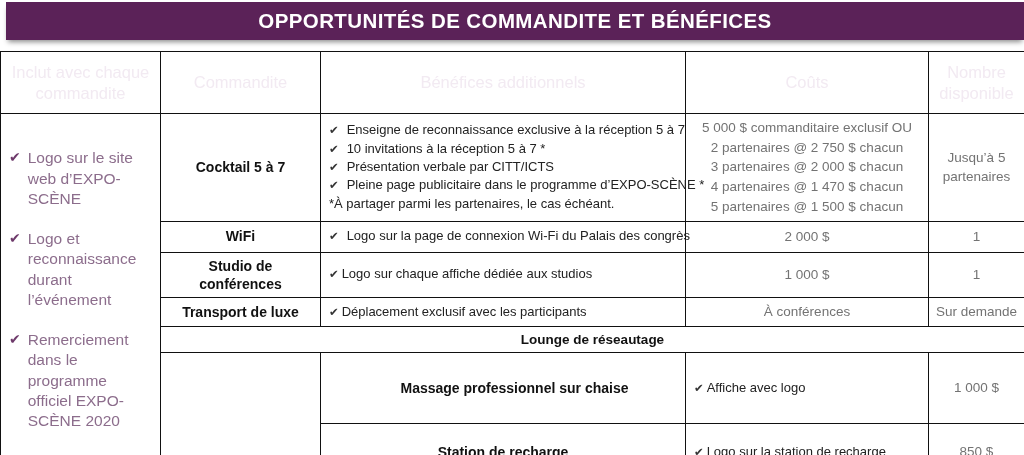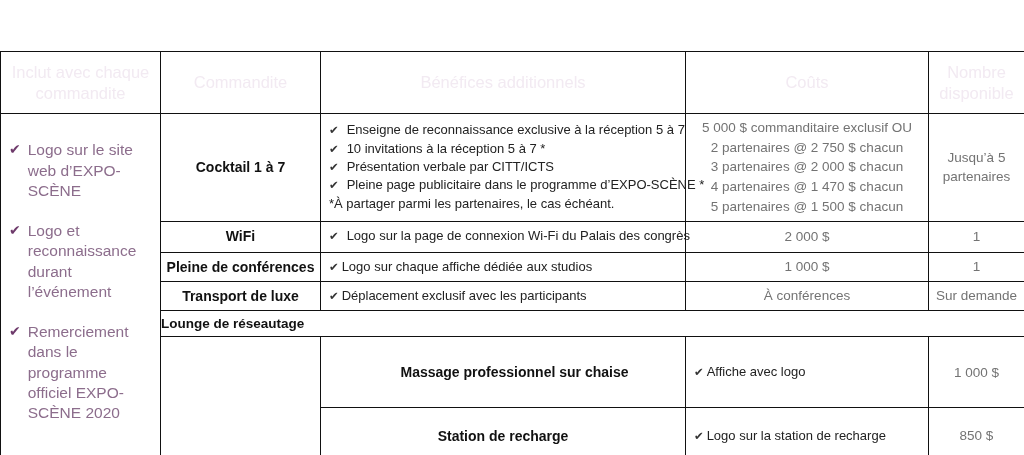--- a/index.html
+++ b/index.html
@@ -136,21 +136,21 @@
     font-size: 13.5px;
     color: #737373;
     line-height: 1.46;
     padding: 4px 6px;
   }
   td.cost .cost-lines { display: inline-block; text-align: center; }
   td.cost .ln1 { display: block; }
 
   
   td.lounge {
-    text-align: left;
+    text-align: center;
     font-weight: bold;
     font-size: 13.5px;
     color: #111111;
     height: 26px;
   }
 
   
   td.black-bar {
     background: #050505;
     border-top: 1.5px solid #050505;
@@ -158,20 +158,23 @@
     border-left: 1.5px solid #ffffff;
     border-right: 1.5px solid #111111;
     padding: 0;
   }
 </style>
 </head>
 <body>
 
 <div id="page">
 
+  <div class="title-bar">
+    <span class="title-text">OPPORTUNITÉS DE COMMANDITE ET BÉNÉFICES</span>
+  </div>
 
   <div class="table-wrap">
     <table class="sponsor-table">
       <colgroup>
         <col class="c1">
           <col class="c2">
           <col class="c3">
           <col class="c4">
           <col class="c5">
       </colgroup>
@@ -195,21 +198,21 @@
               <li class="include-item">
                 <span class="check">✔</span>
                 <span>Logo et reconnaissance durant l’événement</span>
               </li>
               <li class="include-item">
                 <span class="check">✔</span>
                 <span>Remerciement dans le programme officiel EXPO-SCÈNE 2020</span>
               </li>
             </ul>
           </td>
-          <td class="pkg" style="height:94px;">Cocktail 1 à 7</td>
+          <td class="pkg" style="height:94px;">Cocktail 5 à 7</td>
           <td class="benefits">
             <ul class="bl">
               <li>
                 <span class="check">✔</span>
                 <span>Enseigne de reconnaissance exclusive à la réception 5 à 7</span>
               </li>
               <li>
                 <span class="check">✔</span>
                 <span>10 invitations à la réception 5 à 7 *</span>
               </li>
@@ -244,21 +247,21 @@
                 <span class="check">✔</span>
                 <span>Logo sur la page de connexion Wi-Fi du Palais des congrès</span>
               </li>
             </ul>
           </td>
           <td class="cost">2 000 $</td>
           <td class="count">1</td>
         </tr>
 
         <tr>
-          <td class="pkg" style="height:27px;">Pleine de conférences</td>
+          <td class="pkg" style="height:27px;">Studio de conférences</td>
           <td class="benefits">
             <ul class="bl tight">
               <li>
                 <span class="check">✔</span>
                 <span>Logo sur chaque affiche dédiée aux studios</span>
               </li>
             </ul>
           </td>
           <td class="cost">1 000 $</td>
           <td class="count">1</td>

